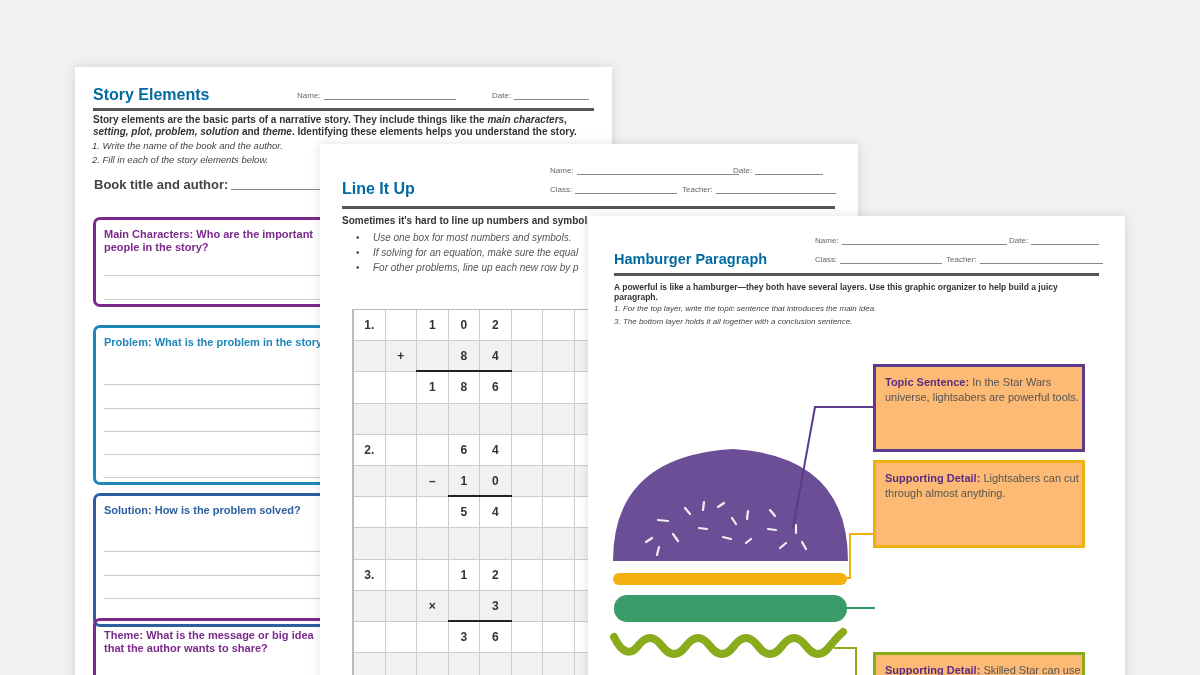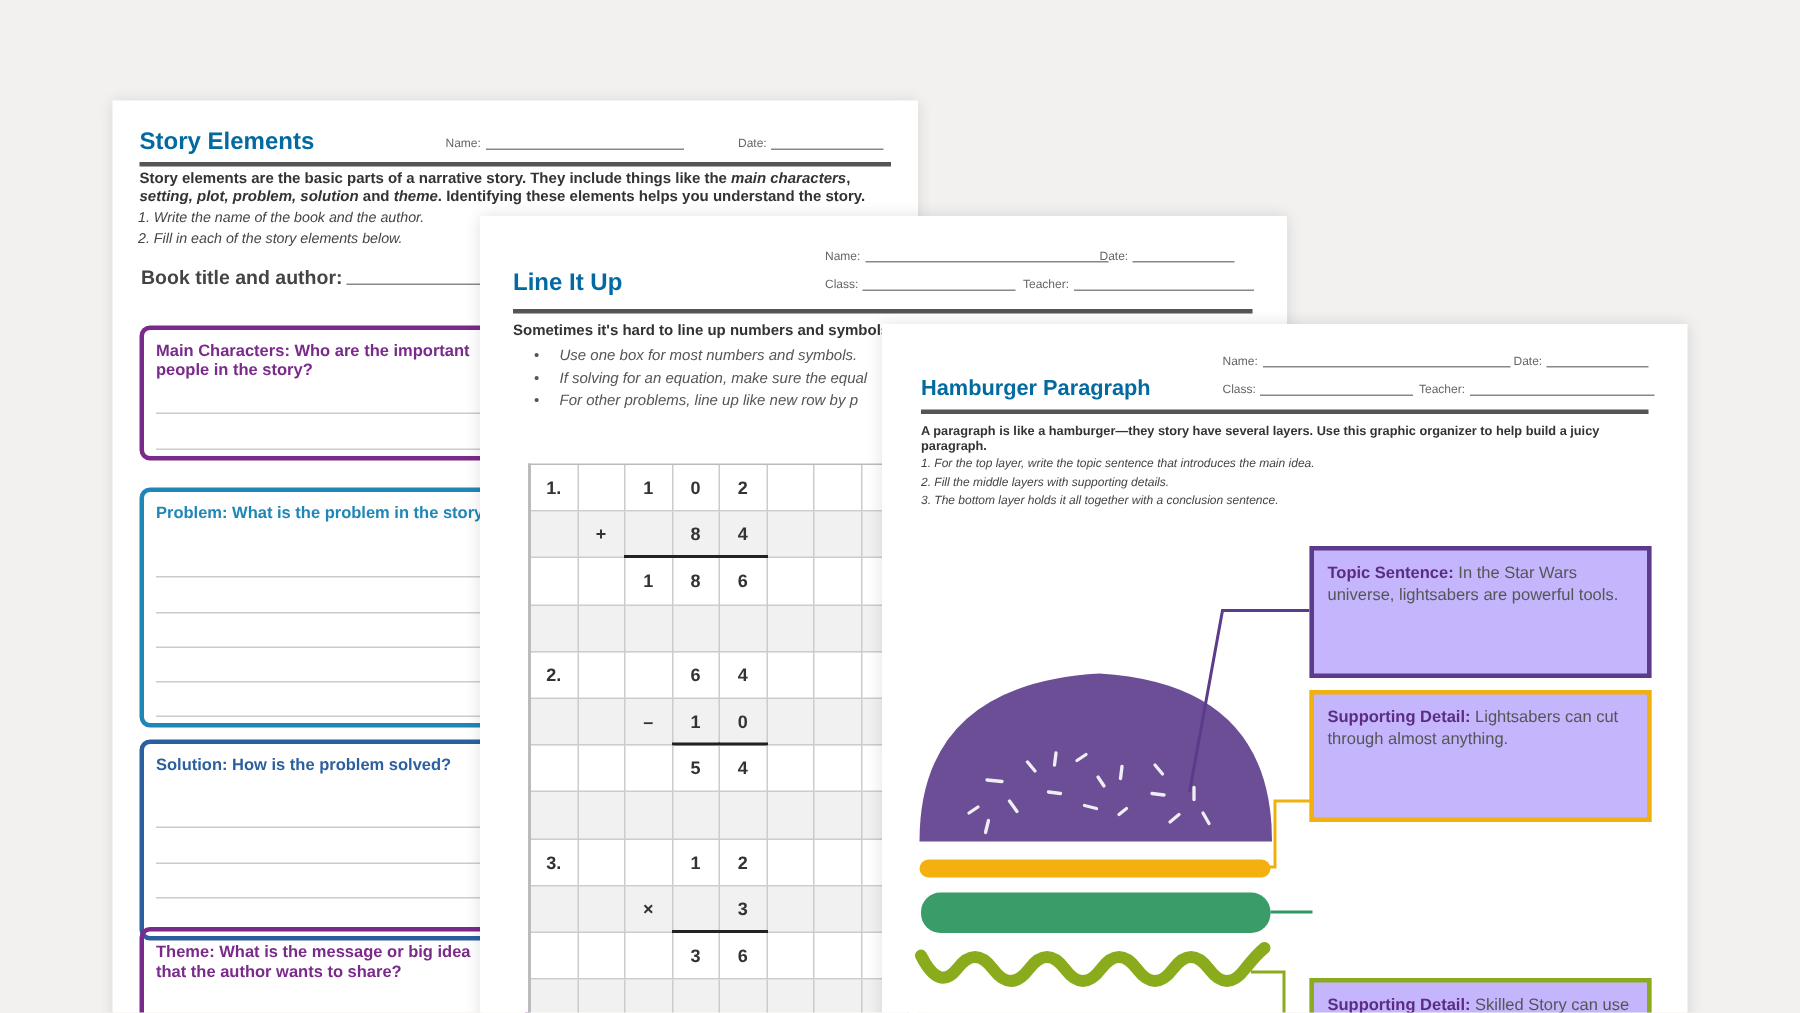--- a/index.html
+++ b/index.html
@@ -28,21 +28,21 @@
   .bullets li { position: relative; padding-left: 17px; }
   .bullets li::before { content: "•"; position: absolute; left: 0; font-style: normal; }
   .grid { position: absolute; left: 32px; top: 165px; border-left: 2px solid #bbb; border-top: 1px solid #bbb; }
   .grow { display: flex; height: 31.2px; }
   .grow.alt { background: #f1f1f1; }
   .gcell { width: 31.5px; height: 31.2px; border-right: 1px solid #ccc; border-bottom: 1px solid #ccc; font-size: 12px; font-weight: bold; color: #333; display: flex; align-items: center; justify-content: center; position: relative; }
   .gcell.ul::after { content: ""; position: absolute; left: -1px; right: -1px; bottom: -1px; height: 2px; background: #222; }
 
   
   #burger { left: 588px; top: 216px; width: 537px; height: 470px; }
-  .hbox { position: absolute; left: 285px; width: 228px; height: 88px; border: 3px solid; background: #c4b5fd; }
+  .hbox { position: absolute; left: 285px; width: 212px; height: 88px; border: 3px solid; background: #fdba74; }
   .hbox .txt { font-size: 11px; color: #555; padding: 8px 0 0 9px; line-height: 15px; width: 215px; }
   .hbox .lbl { color: #5a2d82; font-weight: bold; }
 </style>
 <style>.bullets li.nob::before{content:"";}</style></head>
 <body>
 
 <div class="page" id="story">
   <div class="title" style="left:18px;top:19px;font-size:16px;">Story Elements</div>
   <div class="field" style="left:222px;top:24px;">
       <span>Name:</span>
@@ -103,21 +103,21 @@
     </div>
   <div class="field" style="left:362px;top:41px;">
       <span>Teacher:</span>
       <span class="line" style="width:120px;"></span>
     </div>
   <div class="hr" style="left:22px;top:62px;width:493px;"></div>
   <div class="para" style="left:22px;top:71px;width:500px;">Sometimes it's hard to line up numbers and symbols</div>
   <ul class="bullets">
     <li>Use one box for most numbers and symbols.</li>
     <li>If solving for an equation, make sure the equal</li>
-    <li>For other problems, line up like new row by p</li>
+    <li>For other problems, line up each new row by p</li>
   </ul>
   <div class="grid" id="math-grid">
       <div class="grow">
         <div class="gcell">1.</div>
         <div class="gcell"></div>
         <div class="gcell">1</div>
         <div class="gcell">0</div>
         <div class="gcell">2</div>
         <div class="gcell"></div>
         <div class="gcell"></div>
@@ -248,24 +248,23 @@
     </div>
   <div class="field" style="left:227px;top:39px;">
       <span>Class:</span>
       <span class="line" style="width:102px;"></span>
     </div>
   <div class="field" style="left:358px;top:39px;">
       <span>Teacher:</span>
       <span class="line" style="width:123px;"></span>
     </div>
   <div class="hr" style="left:26px;top:57px;width:485px;"></div>
-  <div class="para" style="left:26px;top:66px;width:470px;font-size:8.5px;line-height:10px;">A paragraph is like a hamburger—they story have several layers. Use this graphic organizer to help build a juicy paragraph.</div>
+  <div class="para" style="left:26px;top:66px;width:470px;font-size:8.5px;line-height:10px;">A powerful is like a hamburger—they both have several layers. Use this graphic organizer to help build a juicy paragraph.</div>
   <div class="instr" style="left:26px;top:87px;font-size:8px;line-height:12.5px;">
     <div>1. For the top layer, write the topic sentence that introduces the main idea.</div>
-    <div>2. Fill the middle layers with supporting details.</div>
     <div>3. The bottom layer holds it all together with a conclusion sentence.</div>
   </div>
 
   <svg style="position:absolute;left:0;top:0;" width="537" height="470">
     <g>
       <path d="M 25 345 Q 25 240 145 233 Q 260 240 260 345 Z" fill="#6b4e96"></path>
       <g stroke="#fff" stroke-width="2.2" stroke-linecap="round" opacity="0.9">
         <line x1="70" y1="304" x2="80" y2="305"></line>
         <line x1="58" y1="326" x2="64" y2="322"></line>
         <line x1="71" y1="331" x2="69" y2="339"></line>
@@ -295,15 +294,15 @@
     <polyline points="246,432 268,432 268,470" fill="none" stroke="#8aab1c" stroke-width="2"></polyline>
   </svg>
 
   <div class="hbox" style="top:148px;border-color:#5c3b8c;">
     <div class="txt"><span class="lbl">Topic Sentence:</span><span> In the Star Wars universe, lightsabers are powerful tools.</span></div>
   </div>
   <div class="hbox" style="top:244px;border-color:#f0b10f;">
     <div class="txt"><span class="lbl">Supporting Detail:</span><span> Lightsabers can cut through almost anything.</span></div>
   </div>
   <div class="hbox" style="top:436px;border-color:#8aab1c;">
-    <div class="txt"><span class="lbl">Supporting Detail:</span><span> Skilled Story can use</span></div>
+    <div class="txt"><span class="lbl">Supporting Detail:</span><span> Skilled Star can use</span></div>
   </div>
 </div>
 
 </body></html>

